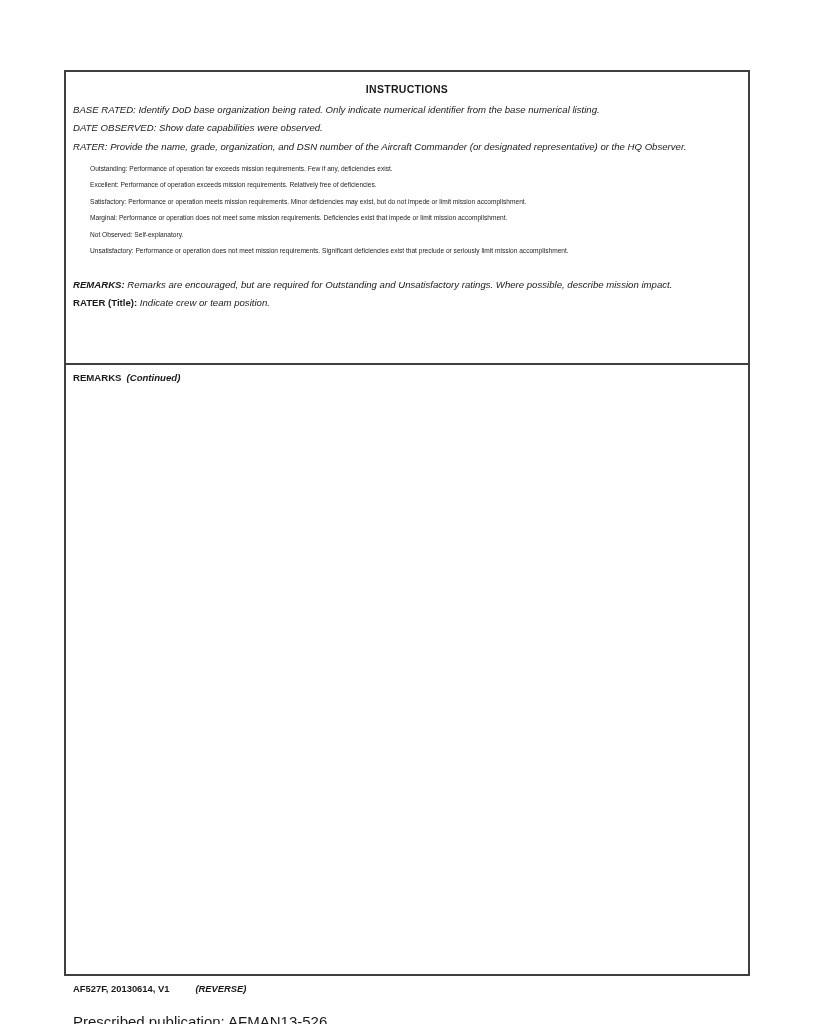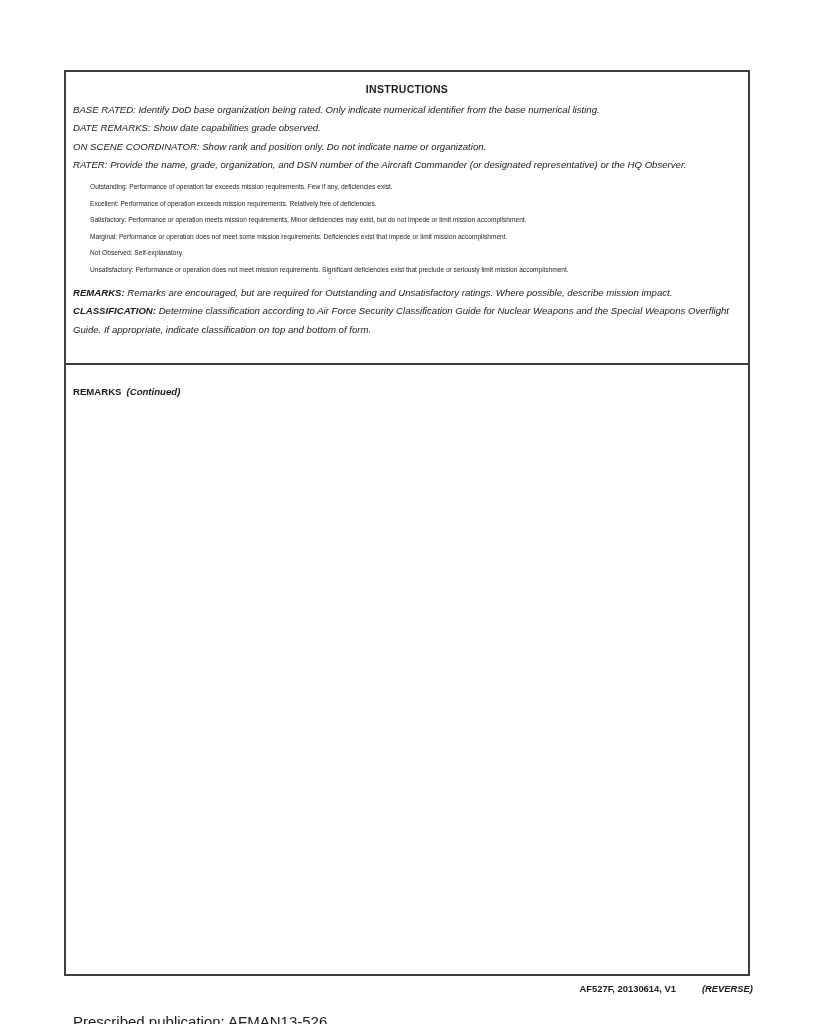--- a/index.html
+++ b/index.html
@@ -83,21 +83,21 @@
   }
   .rating-row .r-name {
     display: inline-block;
   }
   .rating-row .r-desc {
     display: inline-block;
   }
 
   
   .instr-tail {
-    margin-top: 6px;
+    margin-top: 16px;
     padding: 0 7px 0 7px;
   }
   .tail-line {
     font-size: 9.6px;
     line-height: 18.3px;
     font-style: italic;
   }
   .tail-line b {
     font-weight: bold;
   }
@@ -110,21 +110,20 @@
     font-style: italic;
   }
 
   
   .remarks-section {
     position: absolute;
     left: 0;
     top: 293px;
     width: 100%;
     bottom: 0;
-    margin-top: 14px;
   }
   .remarks-header {
     padding: 7px 0 0 7px;
     font-size: 9.6px;
     font-weight: bold;
   }
   .remarks-header .cont {
     font-style: italic;
     font-weight: bold;
     margin-left: 5px;
@@ -138,21 +137,20 @@
     position: absolute;
     left: 73px;
     top: 981px;
     width: 680px;
   }
   .footer-line1 {
     font-size: 9.4px;
     font-weight: bold;
     line-height: 15px;
     white-space: nowrap;
-    text-align: right;
   }
   .footer-line1 .reverse {
     font-style: italic;
     font-weight: bold;
     margin-left: 26px;
   }
   .footer-line2 {
     font-size: 15px;
     line-height: 16px;
     margin-top: 18px;
@@ -167,23 +165,22 @@
   <div class="form-box">
 
     <div class="instructions-section">
 
       <div class="instructions-title">INSTRUCTIONS</div>
 
       <div class="instr-list">
 
         <div class="instr-line"><span class="lbl">BASE RATED:</span><span> Identify DoD base organization being rated. Only indicate numerical identifier from the base numerical listing.</span></div>
 
-        <div class="instr-line"><span class="lbl">DATE REMARKS:</span><span> Show date capabilities grade observed.</span></div>
-
-        <div class="instr-line"><span class="lbl">ON SCENE COORDINATOR:</span><span> Show rank and position only. Do not indicate name or organization.</span></div>
+        <div class="instr-line"><span class="lbl">DATE OBSERVED:</span><span> Show date capabilities were observed.</span></div>
+
 
         <div class="instr-line"><span class="lbl">RATER:</span><span> Provide the name, grade, organization, and DSN number of the Aircraft Commander (or designated representative) or the HQ Observer.</span></div>
 
 
       </div>
 
       <div class="ratings">
 
         <div class="rating-row"><span class="r-name">Outstanding:</span><span>  </span><span class="r-desc">Performance of operation far exceeds mission requirements.  Few if any, deficiencies exist.</span></div>
 
@@ -196,22 +193,22 @@
         <div class="rating-row"><span class="r-name">Not Observed:</span><span>  </span><span class="r-desc">Self-explanatory.</span></div>
 
         <div class="rating-row"><span class="r-name">Unsatisfactory:</span><span>  </span><span class="r-desc">Performance or operation does not meet mission requirements.  Significant deficiencies exist that preclude or seriously limit mission accomplishment.</span></div>
 
       </div>
 
       <div class="instr-tail">
 
         <div class="tail-line"><b>REMARKS:</b><span>  Remarks are encouraged, but are required for Outstanding and Unsatisfactory ratings. Where possible, describe mission impact.</span></div>
 
-
-        <div class="tail-wrap"><b class="upright">CLASSIFICATION:</b><span> Determine classification according to Air Force Security Classification Guide for Nuclear Weapons and the Special Weapons Overflight Guide.  If appropriate, indicate classification on top and bottom of form.</span></div>
+        <div class="tail-line"><b class="upright">RATER (Title):</b><span> Indicate crew or team position.</span></div>
+
 
       </div>
 
     </div>
 
     <div class="remarks-section">
       <div class="remarks-header"><span>REMARKS</span><span class="cont">(Continued)</span></div>
       <div class="remarks-body"></div>
     </div>
 

